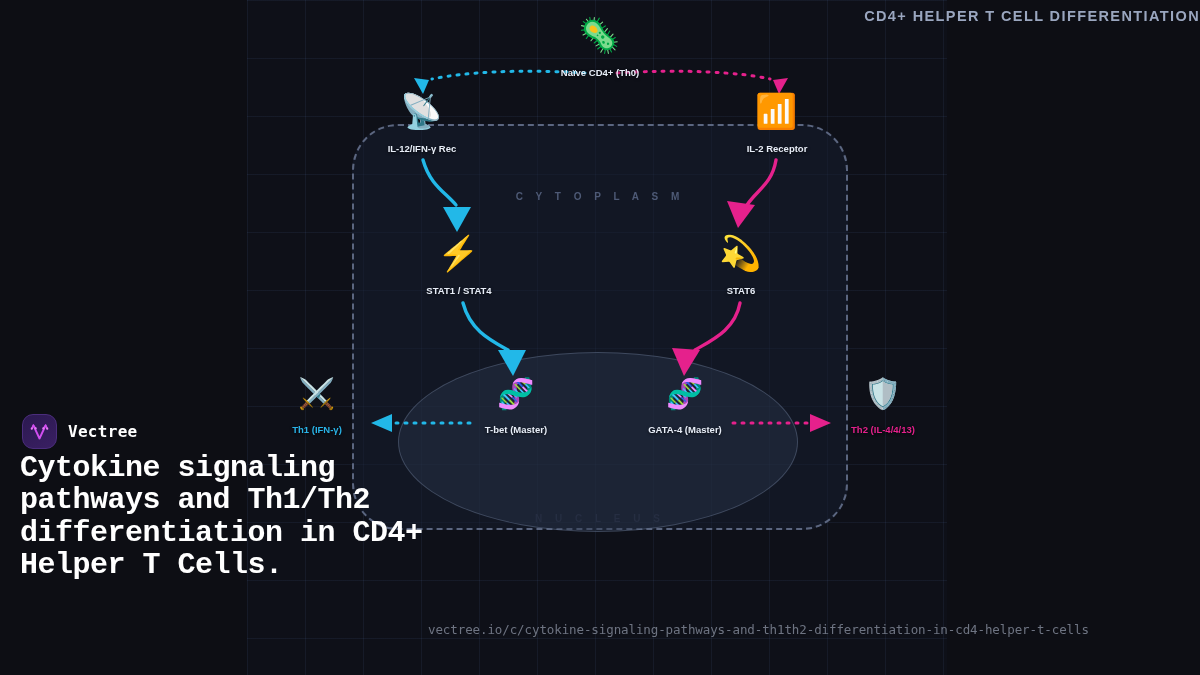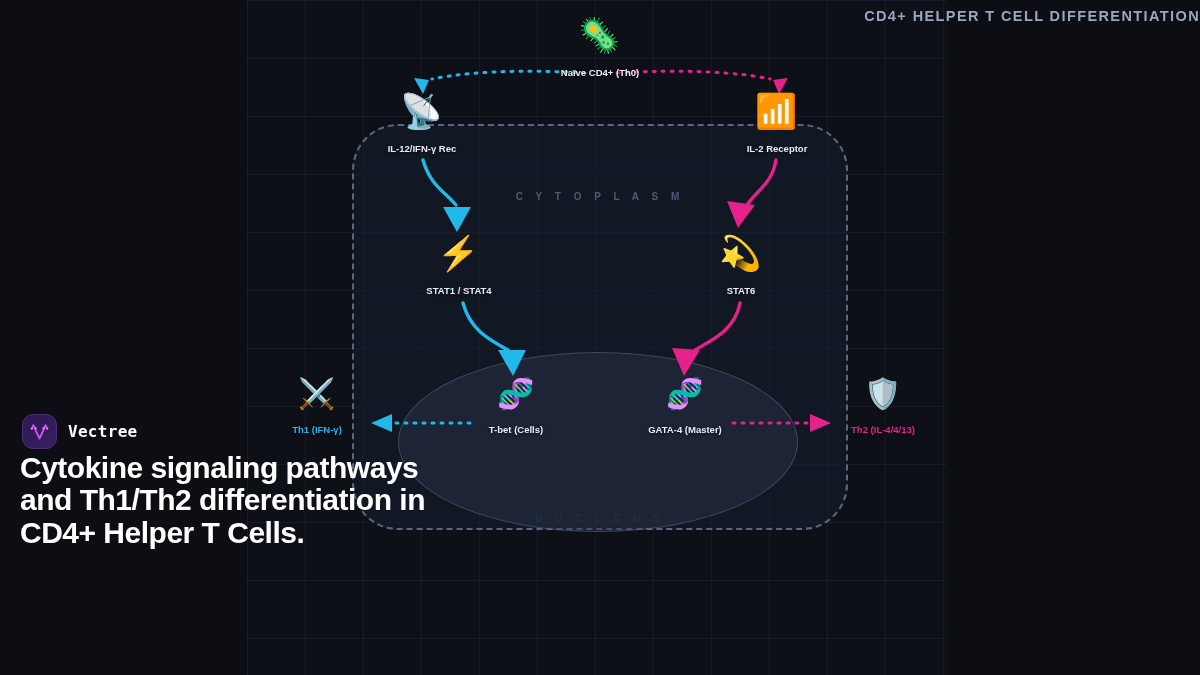--- a/index.html
+++ b/index.html
@@ -71,21 +71,21 @@
   #brand-logo {
     width:35px; height:35px; border-radius:11px;
     background:linear-gradient(150deg,#2b1950,#3a1f63);
     border:1px solid #4b2d7d;
     display:flex; align-items:center; justify-content:center;
   }
   #brand-name { font-size:16px; font-weight:bold; color:#fff; font-family:"DejaVu Sans Mono", monospace; letter-spacing:.3px; }
 
   #headline {
     position:absolute; left:20px; top:452px; width:408px; z-index:30;
-    font-family:Liberation Sans, sans-serif;
+    font-family:Liberation Mono, monospace;
     font-size:30px; font-weight:bold; line-height:1.08;
     color:#ffffff; letter-spacing:-.5px;
   }
 
   #permalink {
     position:absolute; left:428px; top:622px; z-index:30;
     font-family:"DejaVu Sans Mono", monospace;
     font-size:12.5px; color:#6e7482; letter-spacing:-.1px;
   }
 </style>
@@ -158,21 +158,21 @@
     <span class="label">STAT1 / STAT4</span>
   </div>
 
   <div class="node" id="n-stat6" style="left:741px;top:266px;">
     <span class="glyph" style="font-size:34px;">💫</span>
     <span class="label">STAT6</span>
   </div>
 
   <div class="node" id="n-tbet" style="left:516px;top:407px;">
     <span class="glyph" style="font-size:30px;">🧬</span>
-    <span class="label">T-bet (Cells)</span>
+    <span class="label">T-bet (Master)</span>
   </div>
 
   <div class="node" id="n-gata3" style="left:685px;top:407px;">
     <span class="glyph" style="font-size:30px;">🧬</span>
     <span class="label">GATA-4 (Master)</span>
   </div>
 
   <div class="node" id="n-th1" style="left:317px;top:407px;">
     <span class="glyph" style="font-size:30px;">⚔️</span>
     <span class="label cyan">Th1 (IFN-γ)</span>
@@ -193,14 +193,15 @@
         <circle cx="7.6" cy="8.5" r="1.3" fill="#e87bf7"></circle>
         <circle cx="16.4" cy="8.5" r="1.3" fill="#e87bf7"></circle>
         <circle cx="20.8" cy="8.8" r="1.3" fill="#e87bf7"></circle>
       </svg>
     </div>
     <div id="brand-name">Vectree</div>
   </div>
 
   <div id="headline">Cytokine signaling pathways and Th1/Th2 differentiation in CD4+ Helper T Cells.</div>
 
+  <div id="permalink">vectree.io/c/cytokine-signaling-pathways-and-th1th2-differentiation-in-cd4-helper-t-cells</div>
 
 </div>
 
 </body></html>

